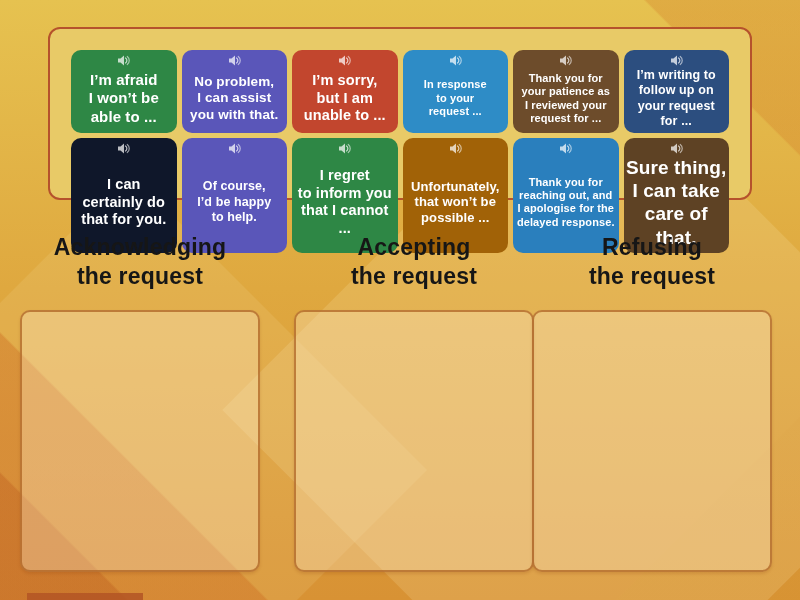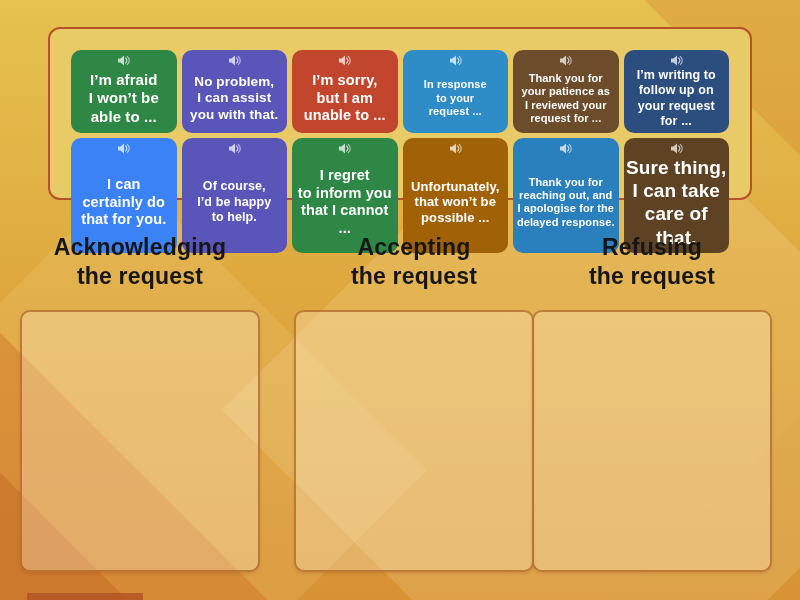--- a/index.html
+++ b/index.html
@@ -141,21 +141,21 @@
     <span class="speaker"><svg width="13" height="11" viewBox="0 0 26 22">
           <path d="M2 7h5l7-6v20l-7-6H2z" fill="#fff"></path>
           <path d="M17 6a6 6 0 0 1 0 10" stroke="#fff" stroke-width="2.4" fill="none" stroke-linecap="round"></path>
           <path d="M20.5 3a10 10 0 0 1 0 16" stroke="#fff" stroke-width="2.4" fill="none" stroke-linecap="round" opacity=".8"></path>
         </svg></span>
     <span class="card-text">I’m writing to
 follow up on
 your request
 for ...</span>
   </div>
-  <div class="card" style="background: #3b82f6;">
+  <div class="card" style="background: #0f172a;">
     <span class="speaker"><svg width="13" height="11" viewBox="0 0 26 22">
           <path d="M2 7h5l7-6v20l-7-6H2z" fill="#fff"></path>
           <path d="M17 6a6 6 0 0 1 0 10" stroke="#fff" stroke-width="2.4" fill="none" stroke-linecap="round"></path>
           <path d="M20.5 3a10 10 0 0 1 0 16" stroke="#fff" stroke-width="2.4" fill="none" stroke-linecap="round" opacity=".8"></path>
         </svg></span>
     <span class="card-text">I can
 certainly do
 that for you.</span>
   </div>
   <div class="card" style="background: rgb(90, 86, 185);">

